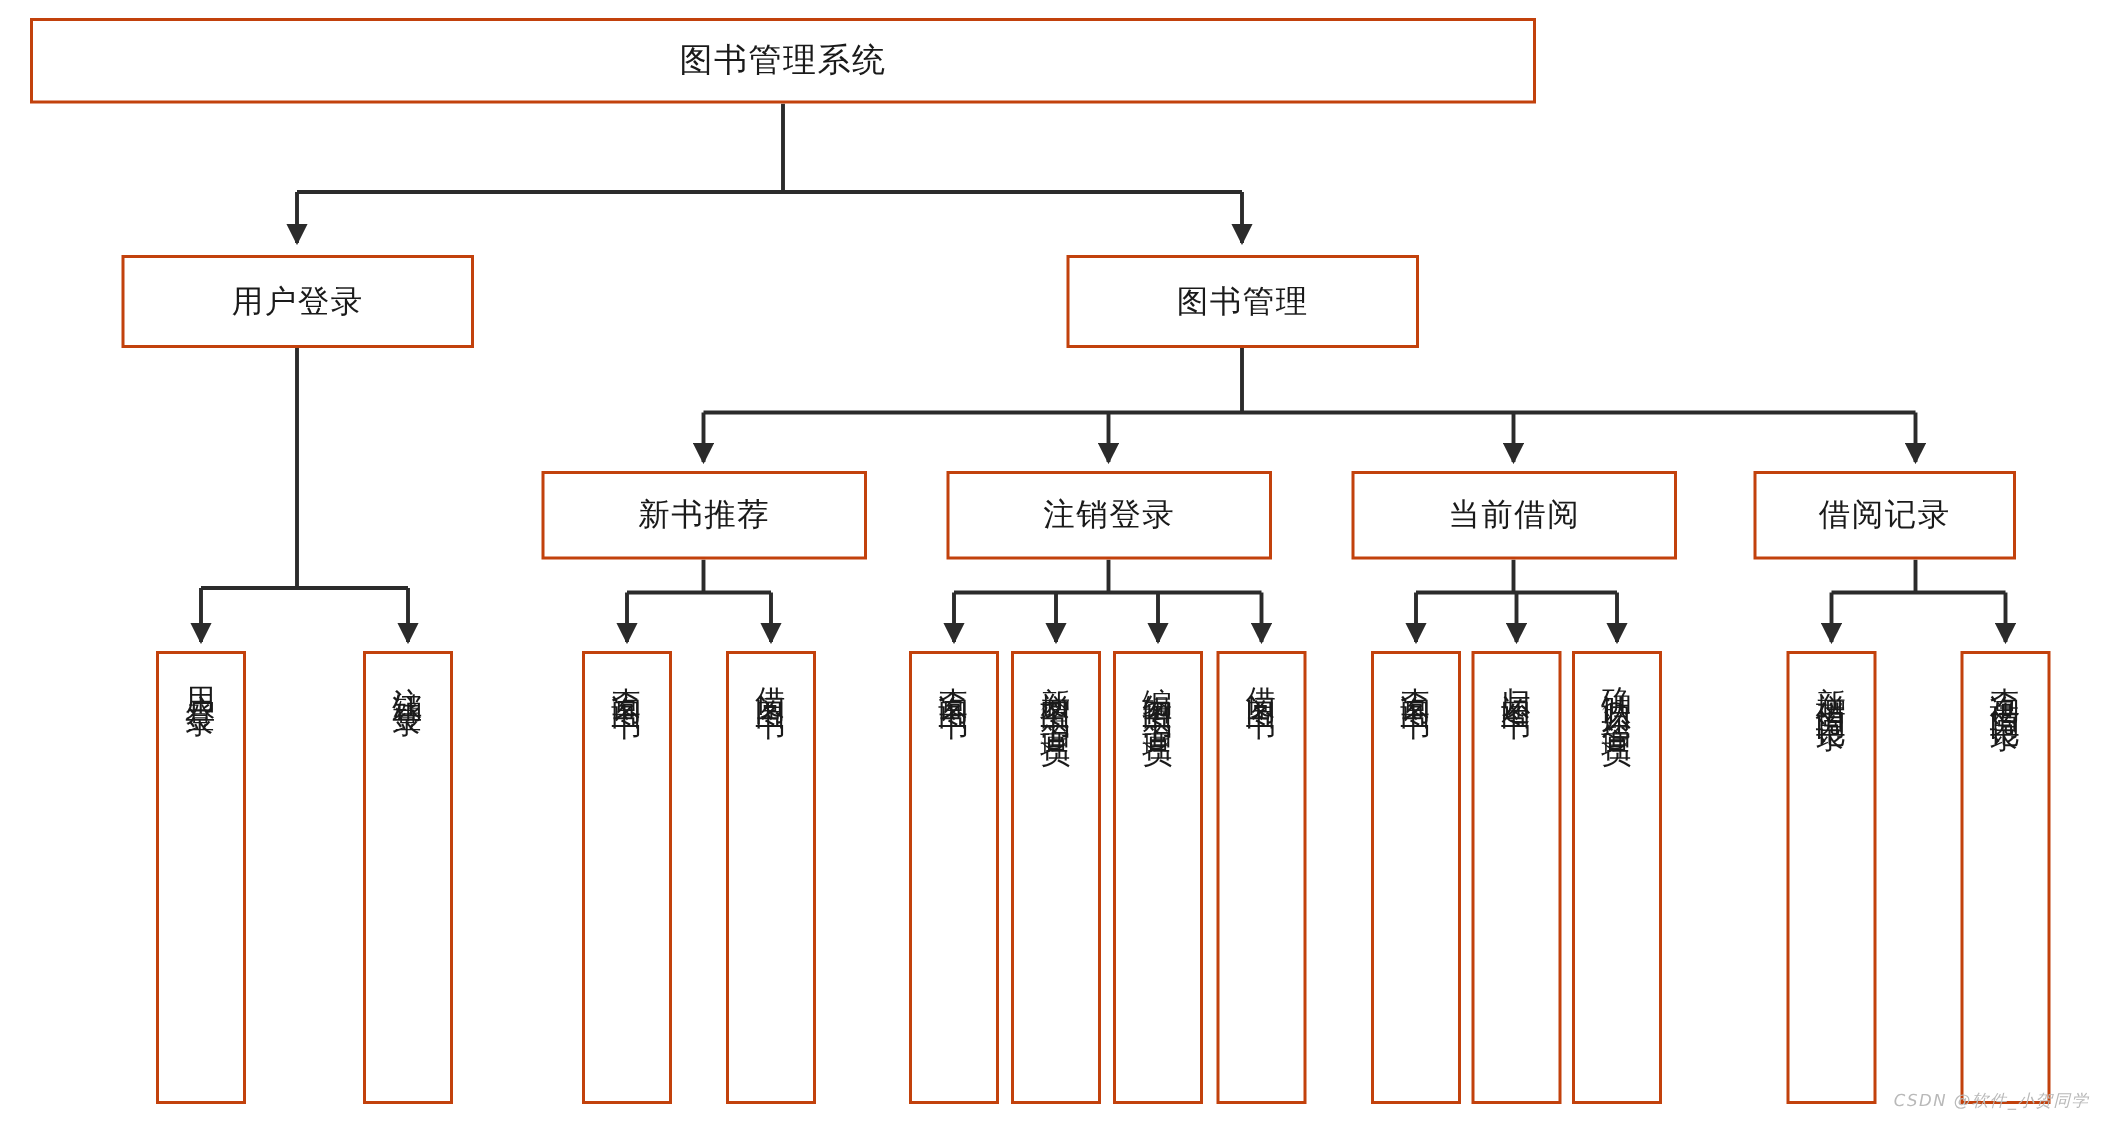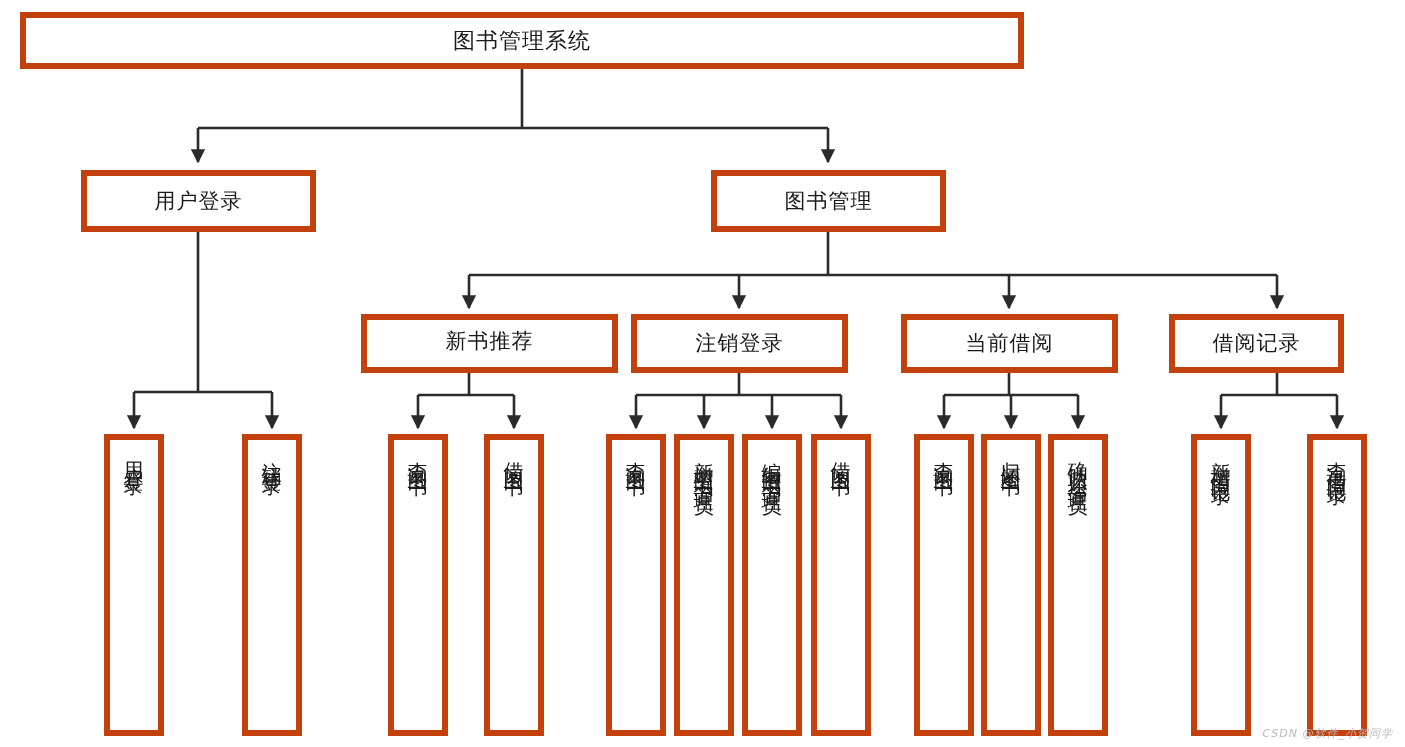--- a/index.html
+++ b/index.html
@@ -21,21 +21,21 @@
     position:absolute;
     left:0; top:0;
     width:1405px; height:747px;
     pointer-events:none;
   }
   
   .node{
     position:absolute;
     box-sizing:border-box;
     background:#ffffff;
-    border:6px solid #c2410c;
+    border:2px solid #c2410c;
     display:flex;
     align-items:center;
     justify-content:center;
     text-align:center;
     z-index:2;
   }
   .node .label{
     display:block;
     line-height:1.25;
     letter-spacing:1px;
@@ -136,21 +136,21 @@
   </div>
 
   <div class="node horiz" style="left:81px; top:170px; width:235px; height:62px;">
     <span class="label">用户登录</span>
   </div>
 
   <div class="node horiz" style="left:711px; top:170px; width:235px; height:62px;">
     <span class="label">图书管理</span>
   </div>
 
-  <div class="node horiz" style="left:361px; top:314px; width:257px; height:59px;font-family:Liberation Mono, monospace;">
+  <div class="node horiz" style="left:361px; top:314px; width:217px; height:59px;">
     <span class="label">新书推荐</span>
   </div>
 
   <div class="node horiz" style="left:631px; top:314px; width:217px; height:59px;">
     <span class="label">注销登录</span>
   </div>
 
   <div class="node horiz" style="left:901px; top:314px; width:217px; height:59px;">
     <span class="label">当前借阅</span>
   </div>

